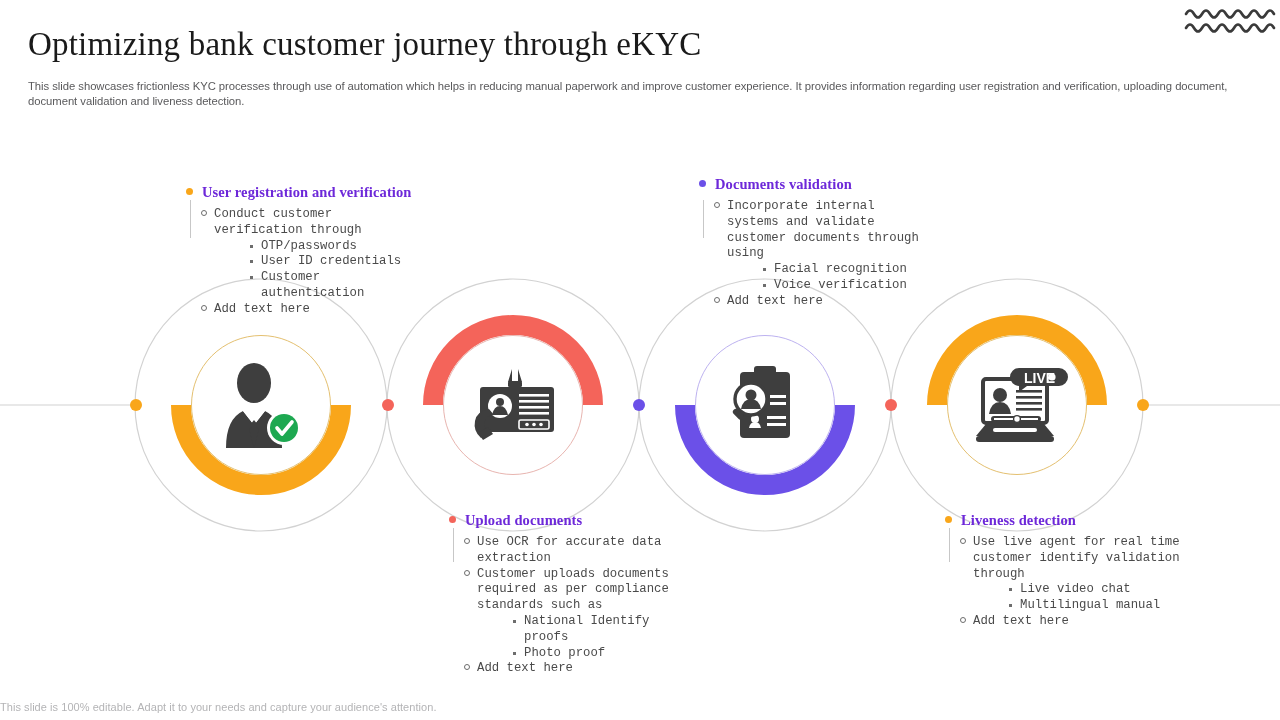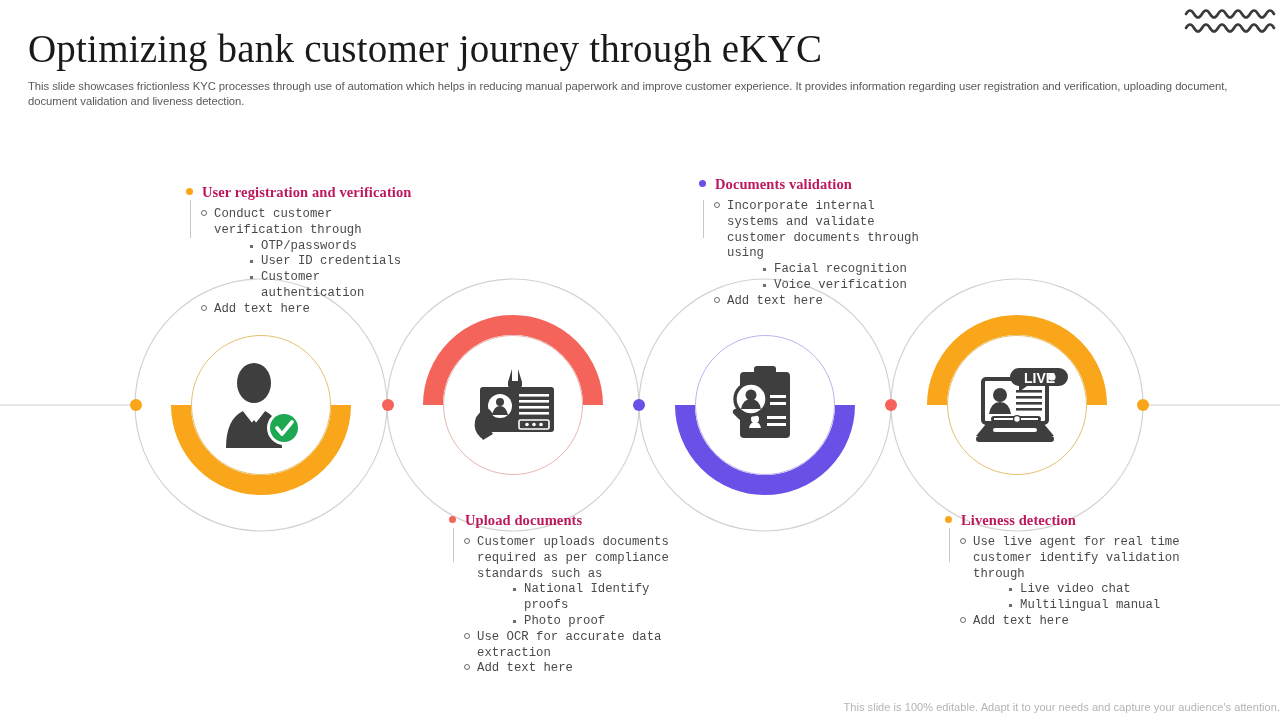--- a/index.html
+++ b/index.html
@@ -6,21 +6,21 @@
   body{
     width:1280px;height:720px;background:#ffffff;overflow:hidden;
     font-family:"Liberation Sans", sans-serif;color:#3c3c3c;position:relative;
   }
   .slide{position:relative;width:1280px;height:720px;}
 
   
   .title{
     position:absolute;left:28px;top:26px;
     font-family:"Liberation Serif", serif;
-    font-size:39px;font-weight:400;color:#1a1a1a;letter-spacing:.2px;
+    font-size:33px;font-weight:400;color:#1a1a1a;letter-spacing:.2px;
     white-space:nowrap;
   }
   .subtitle{
     position:absolute;left:28px;top:79px;width:1236px;
     font-size:11.3px;line-height:15px;color:#59595b;letter-spacing:-.05px;
   }
   .deco-waves{position:absolute;right:0px;top:4px;width:96px;height:34px;}
 
   
   .backbone{position:absolute;left:0;top:130px;width:1280px;height:540px;}
@@ -31,21 +31,21 @@
     position:absolute;inset:0;border-radius:50%;
     border:1px solid rgba(0,0,0,.16);box-sizing:border-box;background:#fff;
   }
   .node .arc{position:absolute;left:-20px;top:-20px;width:180px;height:180px;}
   .node .glyph{position:absolute;inset:0;display:flex;align-items:center;justify-content:center;}
 
   
   .block{position:absolute;width:230px;}
   .block .head{
     font-family:"Liberation Serif", serif;
-    font-size:14.5px;font-weight:700;color:#be185d;
+    font-size:14.5px;font-weight:700;color:#6d28d9;
     letter-spacing:.1px;margin:0 0 6px 0;white-space:nowrap;
   }
   .block .head .dot{
     display:inline-block;width:7px;height:7px;border-radius:50%;
     margin-right:9px;vertical-align:middle;position:relative;top:-2px;
   }
   .block ul{list-style:none;margin:0;padding:0;font-family:Liberation Mono, monospace;}
   .block li.l1{
     position:relative;padding-left:28px;font-size:12.3px;line-height:15.8px;
     color:#4a4a4a;margin-bottom:0px;
@@ -61,21 +61,21 @@
   }
   .block li.l2 > .mk{
     position:absolute;left:36px;top:6px;width:3px;height:3px;background:#6d6d6d;
   }
 
   
   .stem{position:absolute;width:1px;background:rgba(0,0,0,.22);}
 
   
   .footer{
-    position:absolute;left:0;top:701px;width:1280px;text-align:right;
+    position:absolute;left:0;top:701px;width:1280px;text-align:left;
     font-size:11px;color:#b4b4b6;letter-spacing:.05px;
   }
 </style>
 </head>
 <body>
 
 <div class="slide">
 
   <div class="title">Optimizing bank customer journey through eKYC</div>
   <div class="subtitle">This slide showcases frictionless KYC processes through use of automation which helps in reducing manual paperwork and improve customer experience. It provides information regarding user registration and verification, uploading document, document validation and liveness detection.</div>
@@ -257,27 +257,27 @@
       <li class="l1"><span class="mk"></span><span>Add text here</span></li>
     </ul>
   </div>
   <div class="stem" style="left:703px;top:200px;height:38px;"></div>
 
   <div class="block" style="left:449px;top:512px;">
     <div class="head">
       <span class="dot" style="background:#F4645A;"></span><span>Upload  documents</span>
     </div>
     <ul>
+      <li class="l1"><span class="mk"></span><span>Use OCR for accurate data extraction</span></li>
       <li class="l1"><span class="mk"></span><span>Customer uploads documents required as per compliance standards such as</span>
         <ul class="sub">
           <li class="l2"><span class="mk"></span><span>National Identify  proofs</span></li>
           <li class="l2"><span class="mk"></span><span>Photo proof</span></li>
         </ul>
       </li>
-      <li class="l1"><span class="mk"></span><span>Use OCR for accurate data extraction</span></li>
       <li class="l1"><span class="mk"></span><span>Add text here</span></li>
     </ul>
   </div>
   <div class="stem" style="left:453px;top:528px;height:34px;"></div>
 
   <div class="block" style="left:945px;top:512px;width:240px;">
     <div class="head">
       <span class="dot" style="background:#F9A61A;"></span><span>Liveness detection</span>
     </div>
     <ul>

